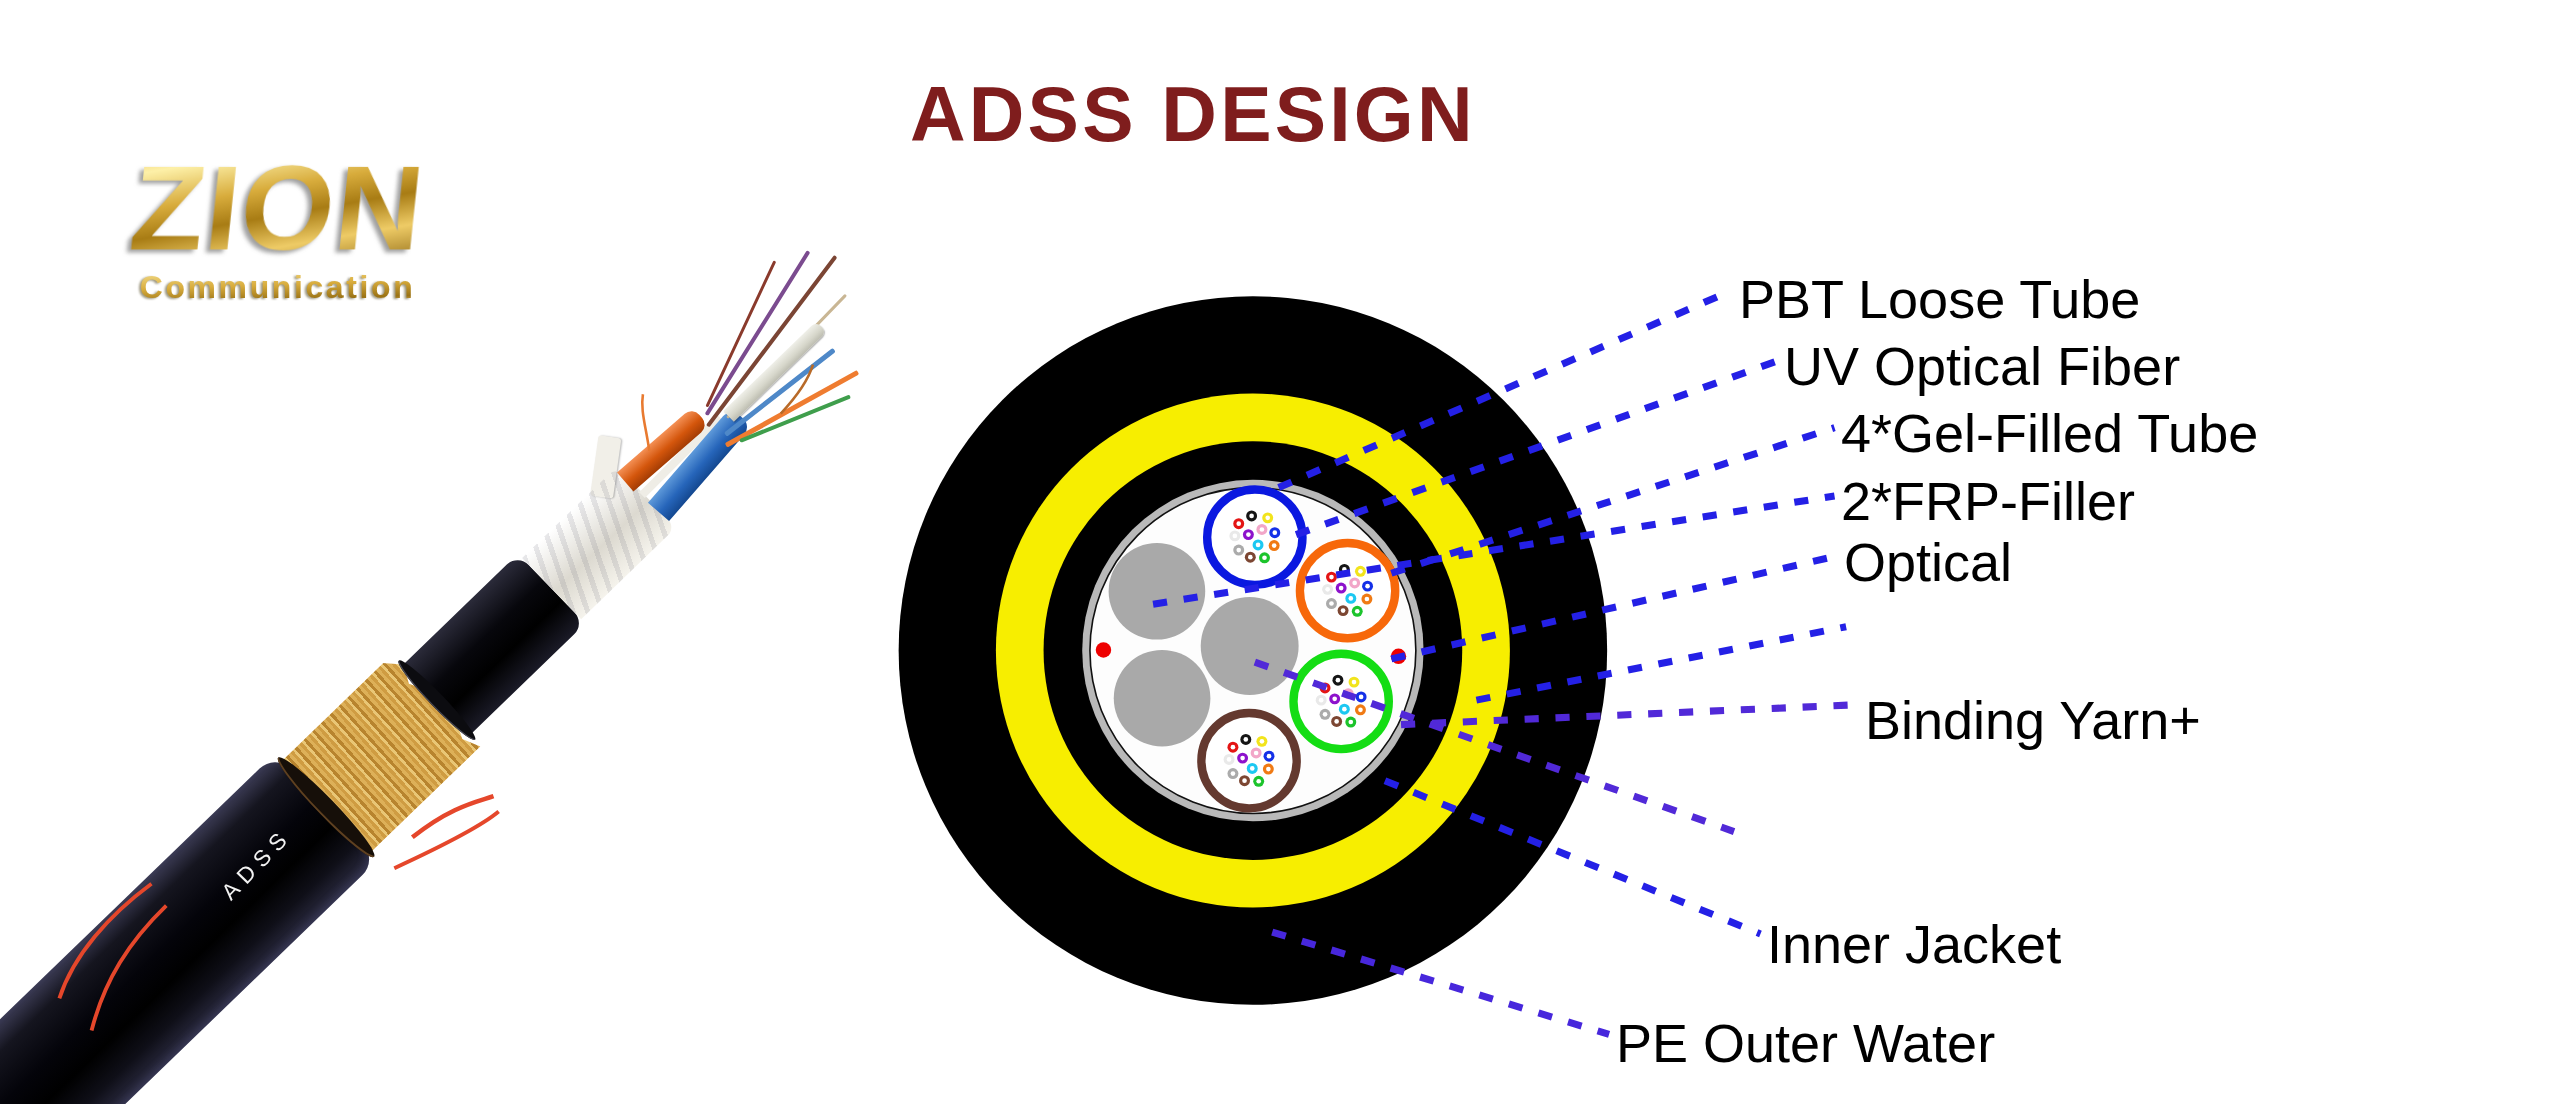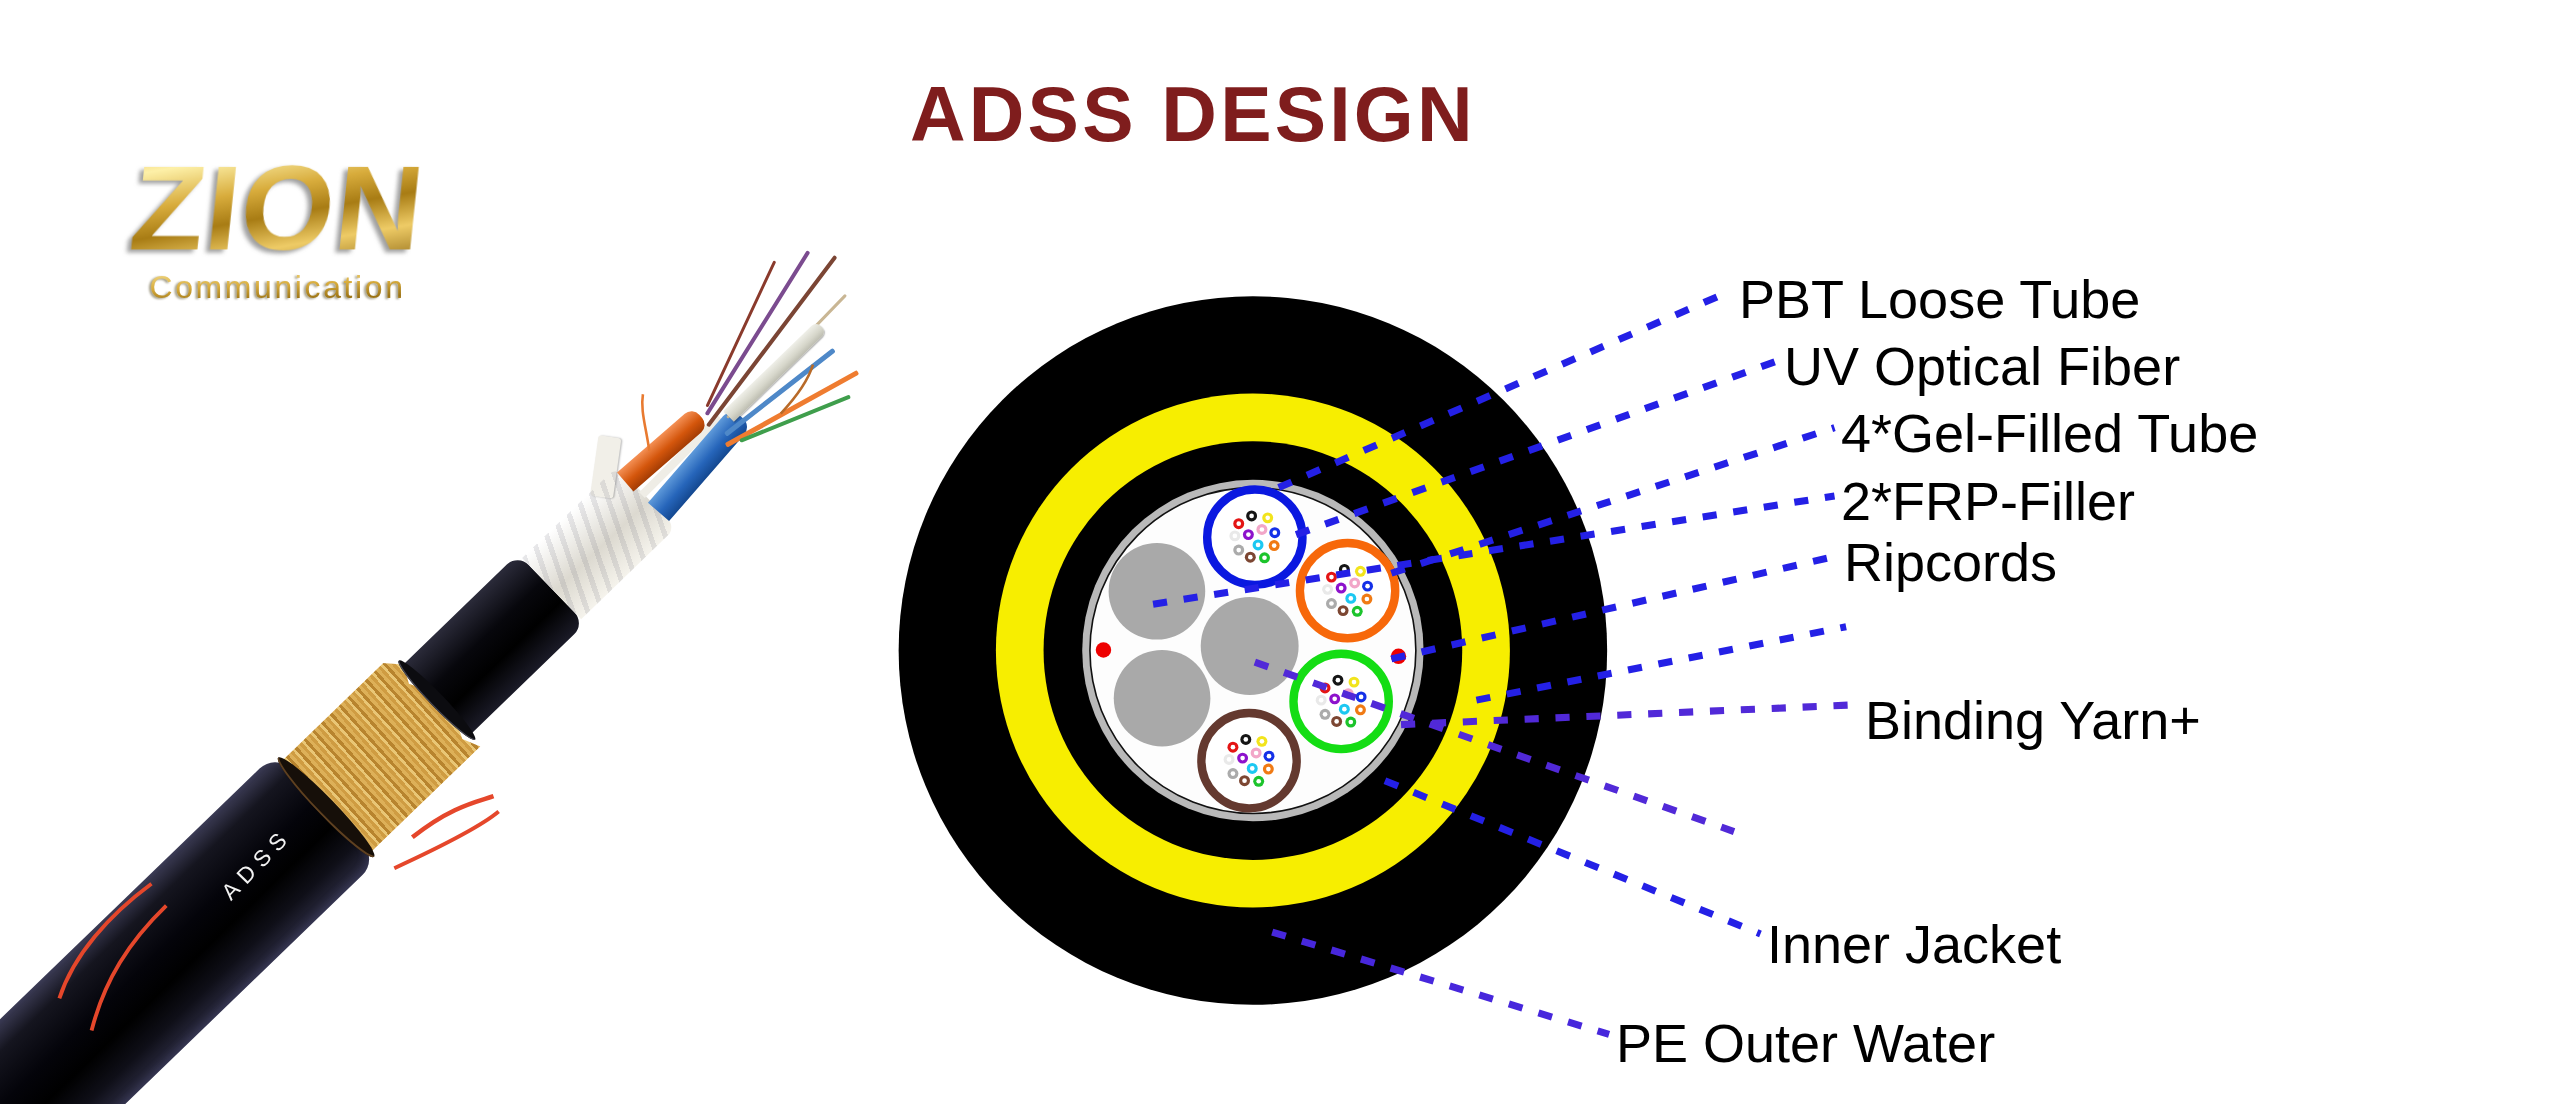--- a/index.html
+++ b/index.html
@@ -7,21 +7,21 @@
   .stage{position:relative;width:2576px;height:1104px;background:#ffffff;overflow:hidden;
          font-family:"Liberation Sans",sans-serif;}
 
   
   .logo{position:absolute;left:110px;top:147px;width:335px;text-align:center;}
   .logo-zion{font-size:120px;font-weight:bold;line-height:1;letter-spacing:1.3px;
     transform:skewX(-6deg);display:inline-block;
     background:linear-gradient(170deg,#efc85e 0%,#fdf0a8 16%,#d8ac3c 38%,#a87c14 55%,#eecb66 74%,#8a6410 100%);
     -webkit-background-clip:text;background-clip:text;color:transparent;
     text-shadow:none;filter:drop-shadow(-3.2px 3.9px 1.9px rgba(80,80,80,.55));}
-  .logo-comm{margin-top:3.9px;font-size:32px;font-weight:normal;letter-spacing:2.6px;line-height:1;
+  .logo-comm{margin-top:3.9px;font-size:32px;font-weight:bold;letter-spacing:2.6px;line-height:1;
     background:linear-gradient(178deg,#f6e192 0%,#d8ac3c 45%,#9a7214 80%,#e8c469 100%);
     -webkit-background-clip:text;background-clip:text;color:transparent;
     filter:drop-shadow(-1.3px 1.9px 1.3px rgba(90,80,40,.6));}
 
   
   .title{position:absolute;left:910px;top:76px;font-size:77px;letter-spacing:3.2px;color:#7f1d1d;line-height:1;font-weight:bold;}
   .subtitle{position:absolute;left:1525px;top:57px;font-size:57px;color:#000;line-height:1.2;}
 
   
   .lbl{position:absolute;font-size:54px;color:#000;line-height:1;white-space:nowrap;}
@@ -243,19 +243,19 @@
       <line x1="2175" y1="1125" x2="2886" y2="1094" stroke="#5129d8" stroke-width="11" stroke-dasharray="22 26"></line>
       <line x1="1948" y1="1028" x2="2692" y2="1291" stroke="#5129d8" stroke-width="11" stroke-dasharray="22 26"></line>
       <line x1="2150" y1="1212" x2="2733" y2="1450" stroke="#2420e6" stroke-width="11" stroke-dasharray="22 26"></line>
       <line x1="1975" y1="1447" x2="2498" y2="1606" stroke="#4727dc" stroke-width="11" stroke-dasharray="22 26"></line>
     </svg>
 
   <div class="lbl" style="left:1739px;top:272px">PBT Loose Tube</div>
   <div class="lbl" style="left:1784px;top:339px">UV Optical Fiber</div>
   <div class="lbl" style="left:1841px;top:406px">4*Gel-Filled Tube</div>
   <div class="lbl" style="left:1841px;top:474px">2*FRP-Filler</div>
-  <div class="lbl" style="left:1844px;top:535px">Ripcords</div>
+  <div class="lbl" style="left:1844px;top:535px">Optical</div>
   <div class="lbl" style="left:1865px;top:693px">Binding Yarn+</div>
   <div class="lbl" style="left:1767px;top:917px">Inner Jacket</div>
   <div class="lbl" style="left:1616px;top:1016px">PE Outer Water</div>
 
 </div>
 
 
 </body></html>

